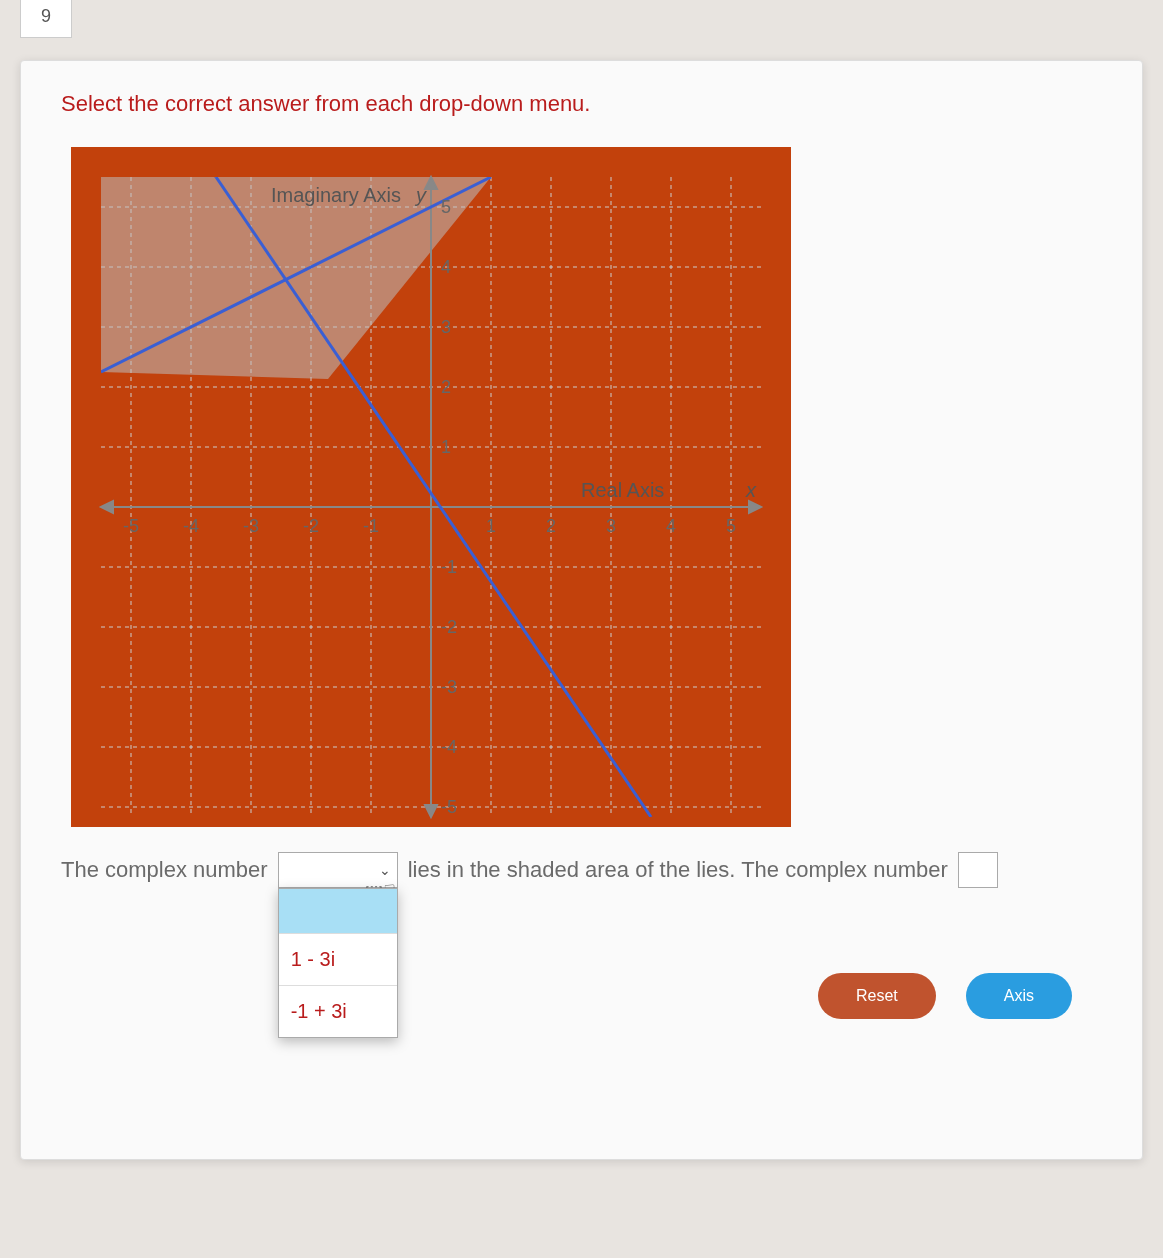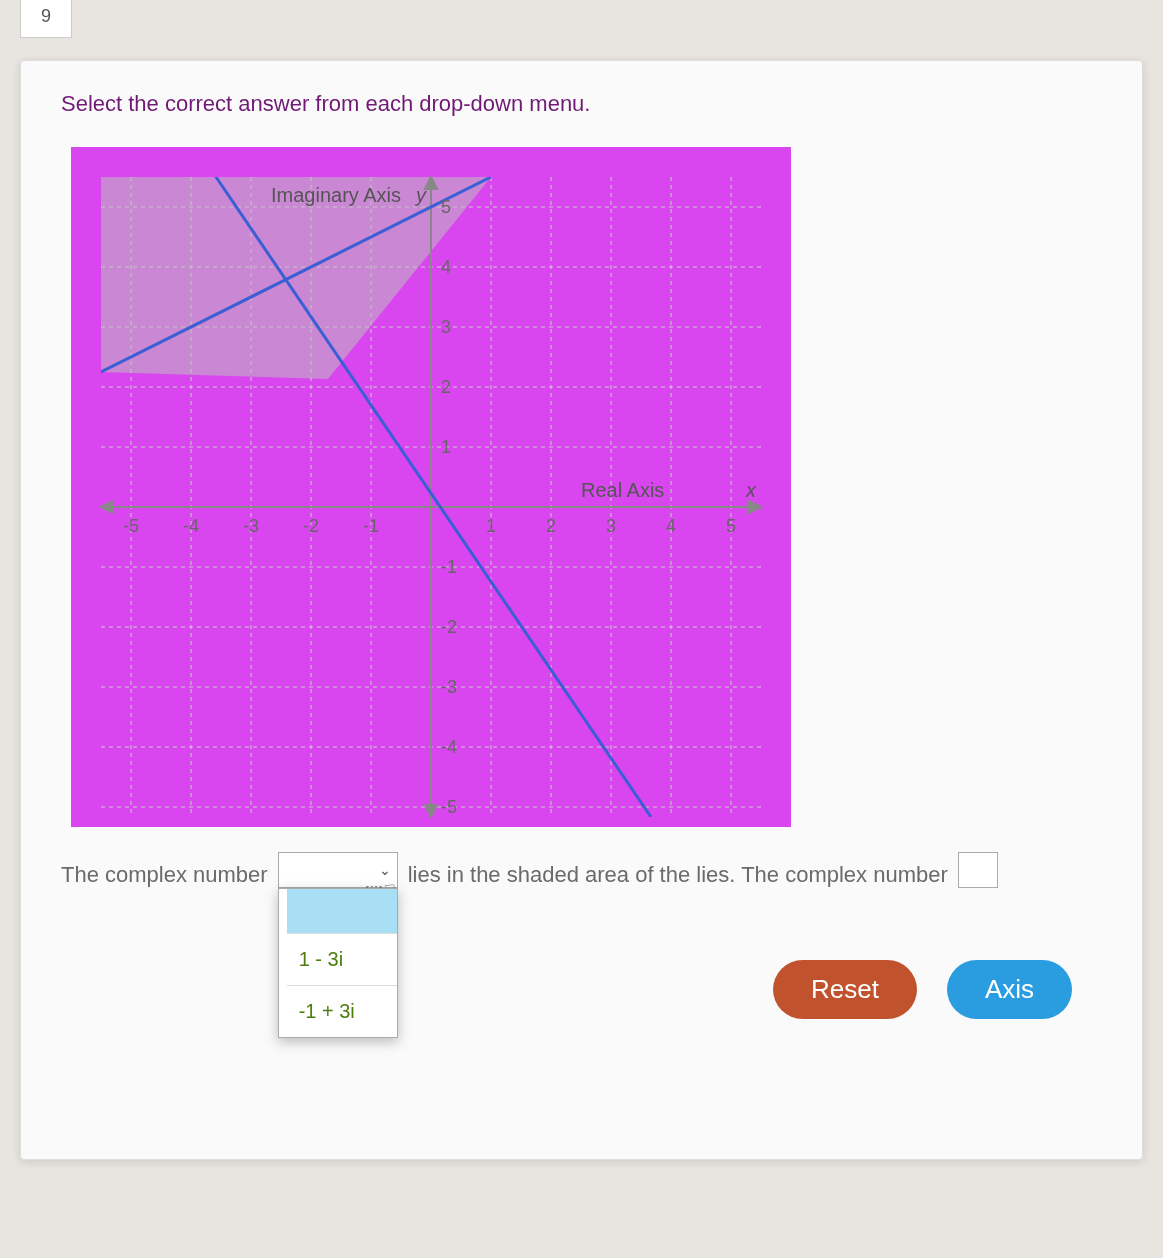--- a/index.html
+++ b/index.html
@@ -26,37 +26,37 @@
     top: 60px; left: 20px; right: 20px;
     background: #fafafa;
     border: 1px solid #ddd;
     border-radius: 4px;
     padding: 30px 40px 110px;
     min-height: 1100px;
     box-shadow: 0 2px 10px rgba(0,0,0,0.12);
   }
   .instruction {
     font-size: 22px;
-    color: #701a75;
+    color: #b91c1c;
     margin-bottom: 30px;
   }
   .chart-wrap {
     position: relative;
     width: 720px;
     height: 680px;
-    background: #d946ef;
+    background: #c2410c;
     margin-left: 10px;
     text-decoration: underline;
   }
   .answer-row {
     margin-top: 25px;
     font-size: 22px;
     color: #6a6a6a;
     display: flex;
-    align-items: flex-end;
+    align-items: center;
     flex-wrap: wrap;
     gap: 10px;
   }
   .dropdown-open {
     position: relative;
     display: inline-block;
     width: 120px;
   }
   .dd-selected {
     border: 1px solid #aaa;
@@ -80,24 +80,23 @@
   .dd-list {
     position: absolute;
     top: 36px; left: 0; width: 120px;
     border: 1px solid #aaa;
     background: #fff;
     box-shadow: 0 4px 12px rgba(0,0,0,0.25);
   }
   .dd-item {
     padding: 14px 12px;
     font-size: 20px;
-    color: #4d7c0f;
+    color: #b91c1c;
     border-top: 1px solid #ddd;
     cursor: pointer;
-    margin-left: 8px;
   }
   .dd-item:first-child { border-top: none; }
   .dd-item.highlight {
     background: #a8dff5;
     min-height: 44px;
   }
   .second-dd {
     border: 1px solid #aaa;
     height: 36px;
     min-width: 40px;
@@ -108,21 +107,21 @@
     position: absolute;
     right: 70px;
     bottom: 140px;
     display: flex;
     gap: 30px;
   }
   .btn {
     border: none;
     border-radius: 999px;
     padding: 14px 38px;
-    font-size: 26px;
+    font-size: 16px;
     color: #fff;
     cursor: pointer;
   }
   .btn-reset { background: #c0532e; }
   .btn-next  { background: #2a9de0; }
   .axis-label { font-size: 20px; fill: #555; font-family: Arial; }
   .tick-label { font-size: 18px; fill: #666; font-family: Arial; }
 </style>
 </head>
 <body>

